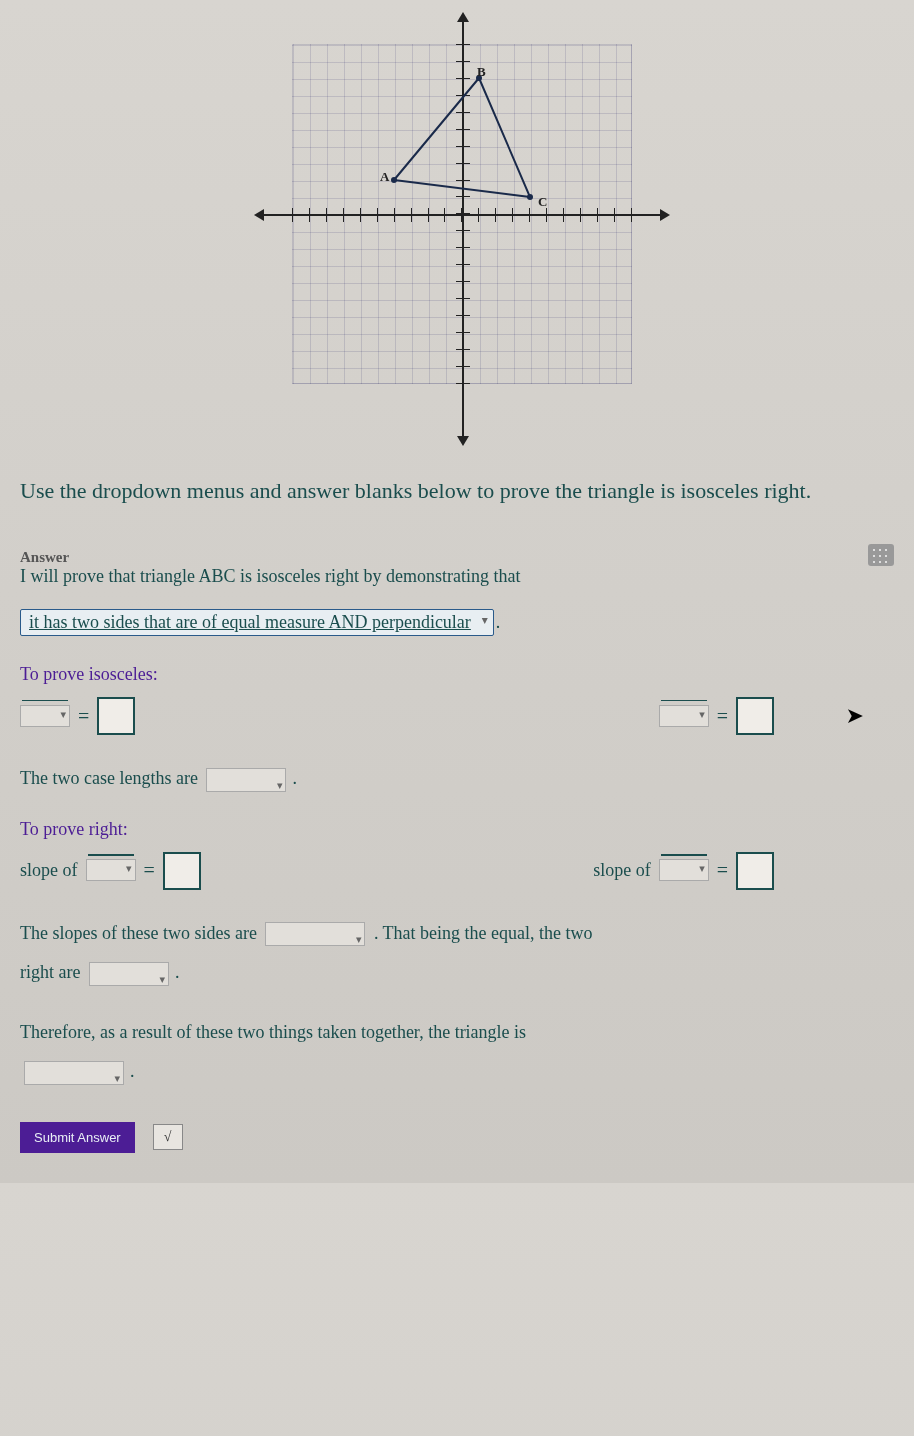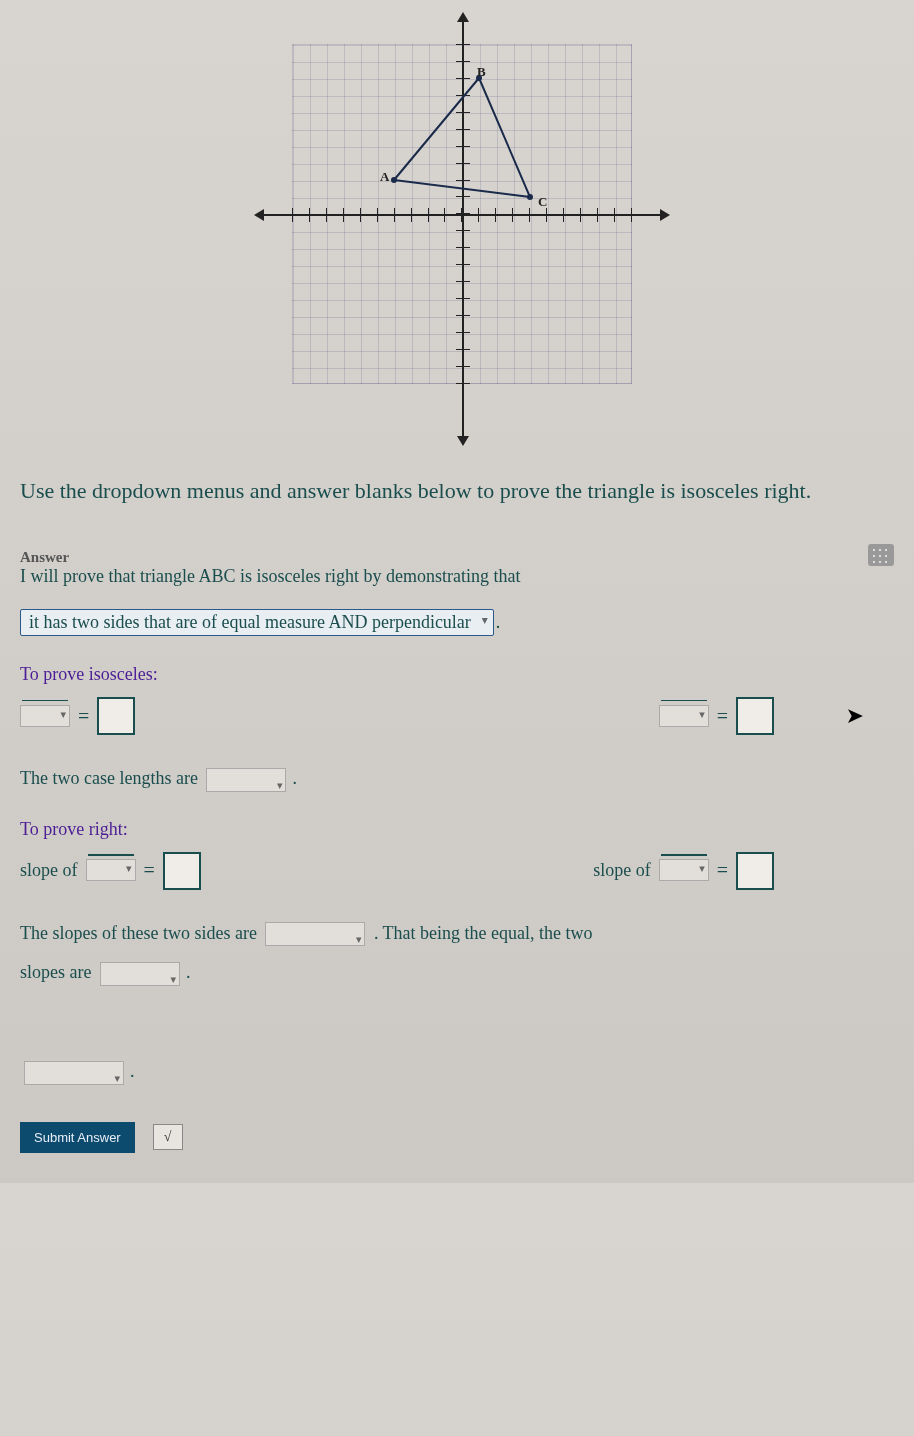--- a/index.html
+++ b/index.html
@@ -38,21 +38,21 @@
   .answer-header { display:flex; justify-content:space-between; align-items:flex-end; }
   .answer-title { color: #555; font-size: 15px; font-weight: bold; }
   .keypad-icon { width: 26px; height: 22px; background:#999; border-radius:3px; position:relative; }
   .keypad-icon::before { content:""; position:absolute; top:3px; left:3px; right:3px; bottom:3px;
     background-image: radial-gradient(circle, #ddd 1px, transparent 1px);
     background-size: 6px 6px; }
 
   .line { color: #1a4d4d; font-size: 18px; margin-bottom: 22px; }
   .line2 { margin-bottom: 28px; }
   .big-select { display:inline-block; border: 1.5px solid #2a5a8a; background: #e8eef2; padding: 2px 22px 2px 8px;
-                color: #1a4d4d; font-size: 18px; position:relative; border-radius:2px; cursor:pointer;}
+                color: #1a4d4d; font-size: 18px; position:relative; border-radius:2px; cursor:pointer;text-decoration:underline;}
   .big-select::after { content:"▾"; position:absolute; right:5px; top:3px; font-size:12px; color:#666;}
   .period { color:#1a4d4d; font-size:18px; margin-left:2px; }
 
   .sect { color:#4c1d95; font-size:18px; margin: 12px 0; }
   .row-split { display:flex; justify-content:space-between; align-items:center; margin: 12px 0 24px 0; }
   .row-split .half { display:flex; align-items:center; gap:8px; }
   .cursor { position:absolute; right:30px; font-size:22px; color:#000; }
 
   .mini-select { display:inline-block; min-width:50px; height:22px; background:#e2dfda; border:1px solid #aaa;
                  position:relative; cursor:pointer; }
@@ -66,21 +66,21 @@
   .box-input { display:inline-block; width:38px; height:38px; border:2px solid #1a4d4d; background:#f0ede8; }
   .bar { display:inline-block; position:relative; padding-top:3px;}
   .bar .mini-select { min-width:50px; }
   .bar::before { content:""; position:absolute; top:-2px; left:2px; right:2px; height:1.5px; background:#1a4d4d;}
 
   .flow { color:#1a4d4d; font-size:18px; line-height:2.2; margin: 8px 0 20px 0; }
   .flow .mini-select, .flow .mini-select.wider, .flow .mini-select.wider2 { vertical-align:middle; margin:0 4px;}
   .flow .inline-period { margin-left:2px; }
 
   .footer { display:flex; align-items:center; gap:18px; margin-top:30px;}
-  .submit-btn { background:#0c4a6e; color:#e8eef5; font-size:13px; padding:8px 14px; border:none; cursor:pointer;}
+  .submit-btn { background:#4c1d95; color:#e8eef5; font-size:13px; padding:8px 14px; border:none; cursor:pointer;}
   .sqrt-icon { width:30px; height:26px; border:1px solid #888; background:#e8e5e0; display:flex;
                align-items:center; justify-content:center; font-size:14px; color:#333; cursor:pointer;}
   .rel { position:relative; }
 </style>
 </head>
 <body>
 
 <div class="graph-wrap">
   <div class="graph">
     <div class="grid"></div>
@@ -195,25 +195,25 @@
     <span class="bar"><span class="mini-select"></span></span>
     <span class="eq">=</span>
     <span class="box-input"></span>
   </div>
 </div>
 
 <div class="flow">
   <span>The slopes of these two sides are</span>
   <span class="mini-select wider2"></span>
   <span>. That being the equal, the two</span><br>
-  <span>slopes are</span>
+  <span>right are</span>
   <span class="mini-select wider"></span><span class="inline-period">.</span>
 </div>
 
 <div class="flow">
-  <br>
+  <span>Therefore, as a result of these two things taken together, the triangle is</span><br>
   <span class="mini-select wider2"></span><span class="inline-period">.</span>
 </div>
 
 <div class="footer">
   <button class="submit-btn">Submit Answer</button>
   <div class="sqrt-icon">√</div>
 </div>
 
 </body></html>

